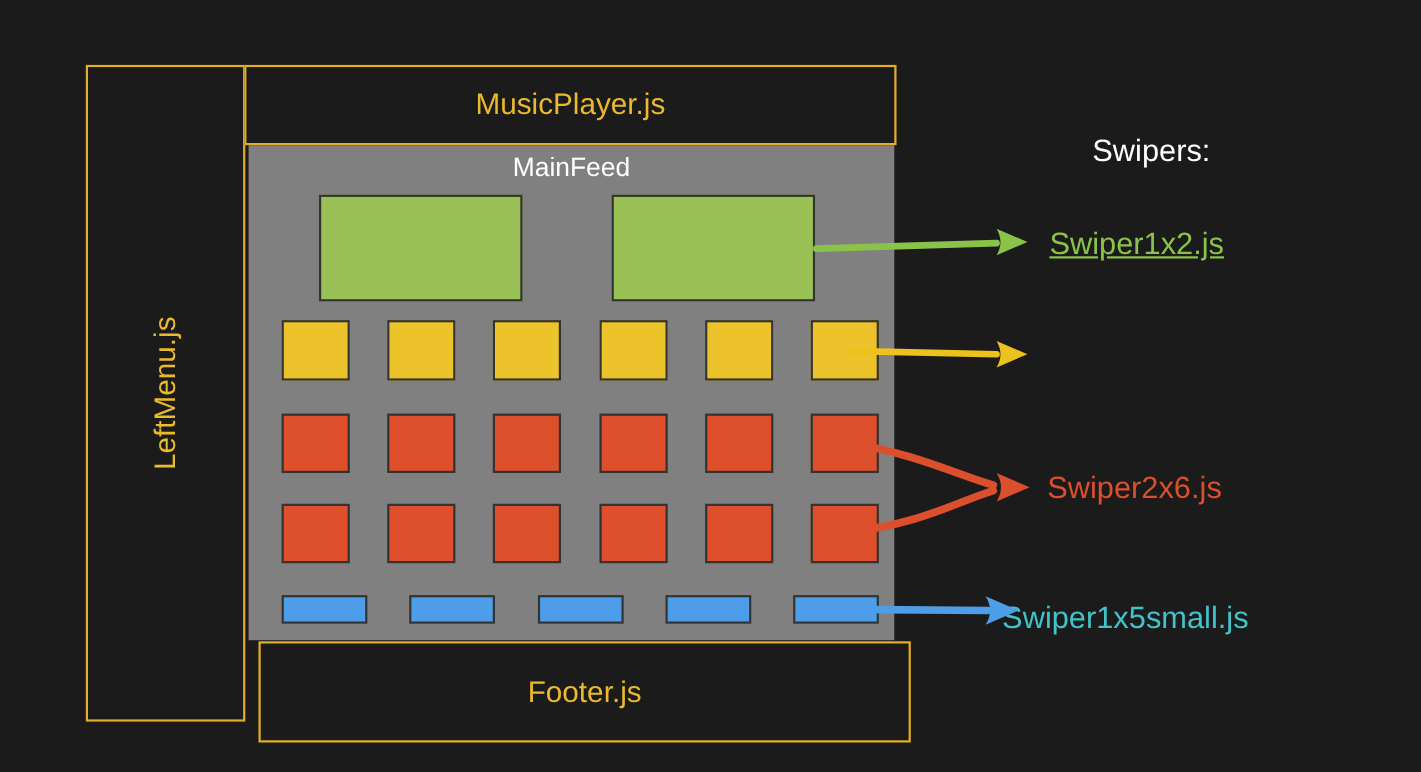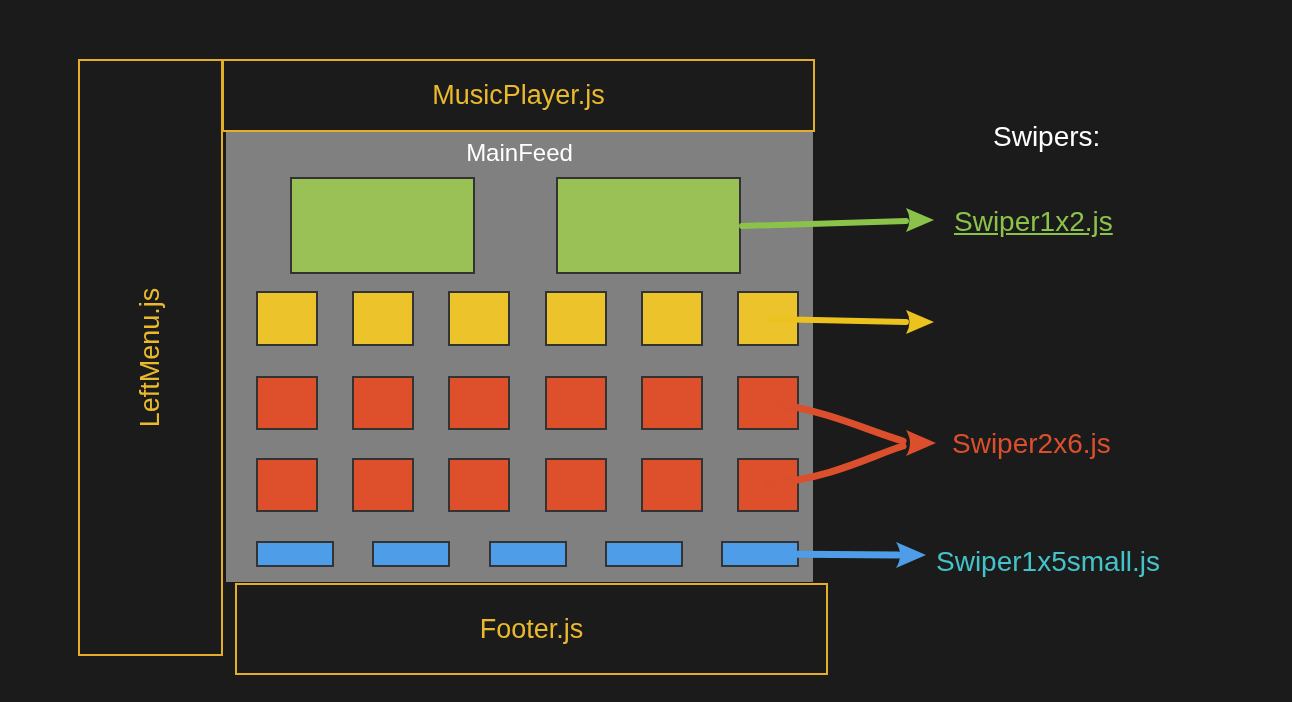--- a/index.html
+++ b/index.html
@@ -69,21 +69,21 @@
     margin-top: 25px;
   }
   .legend-item {
     position: absolute;
     font-size: 28px;
     white-space: nowrap;
   }
   #legend-item-0 { left: 954px; top: 206px; text-decoration: underline; }
   #legend-item-1 { left: 954px; top: 310px; }
   #legend-item-2 { left: 931px; top: 428px; margin-left: 21px; }
-  #legend-item-3 { left: 936px; top: 546px; }
+  #legend-item-3 { left: 911px; top: 546px; }
 
   #arrow-layer {
     position: absolute;
     left: 0; top: 0;
     pointer-events: none;
   }
 </style>
 </head>
 <body>
 

